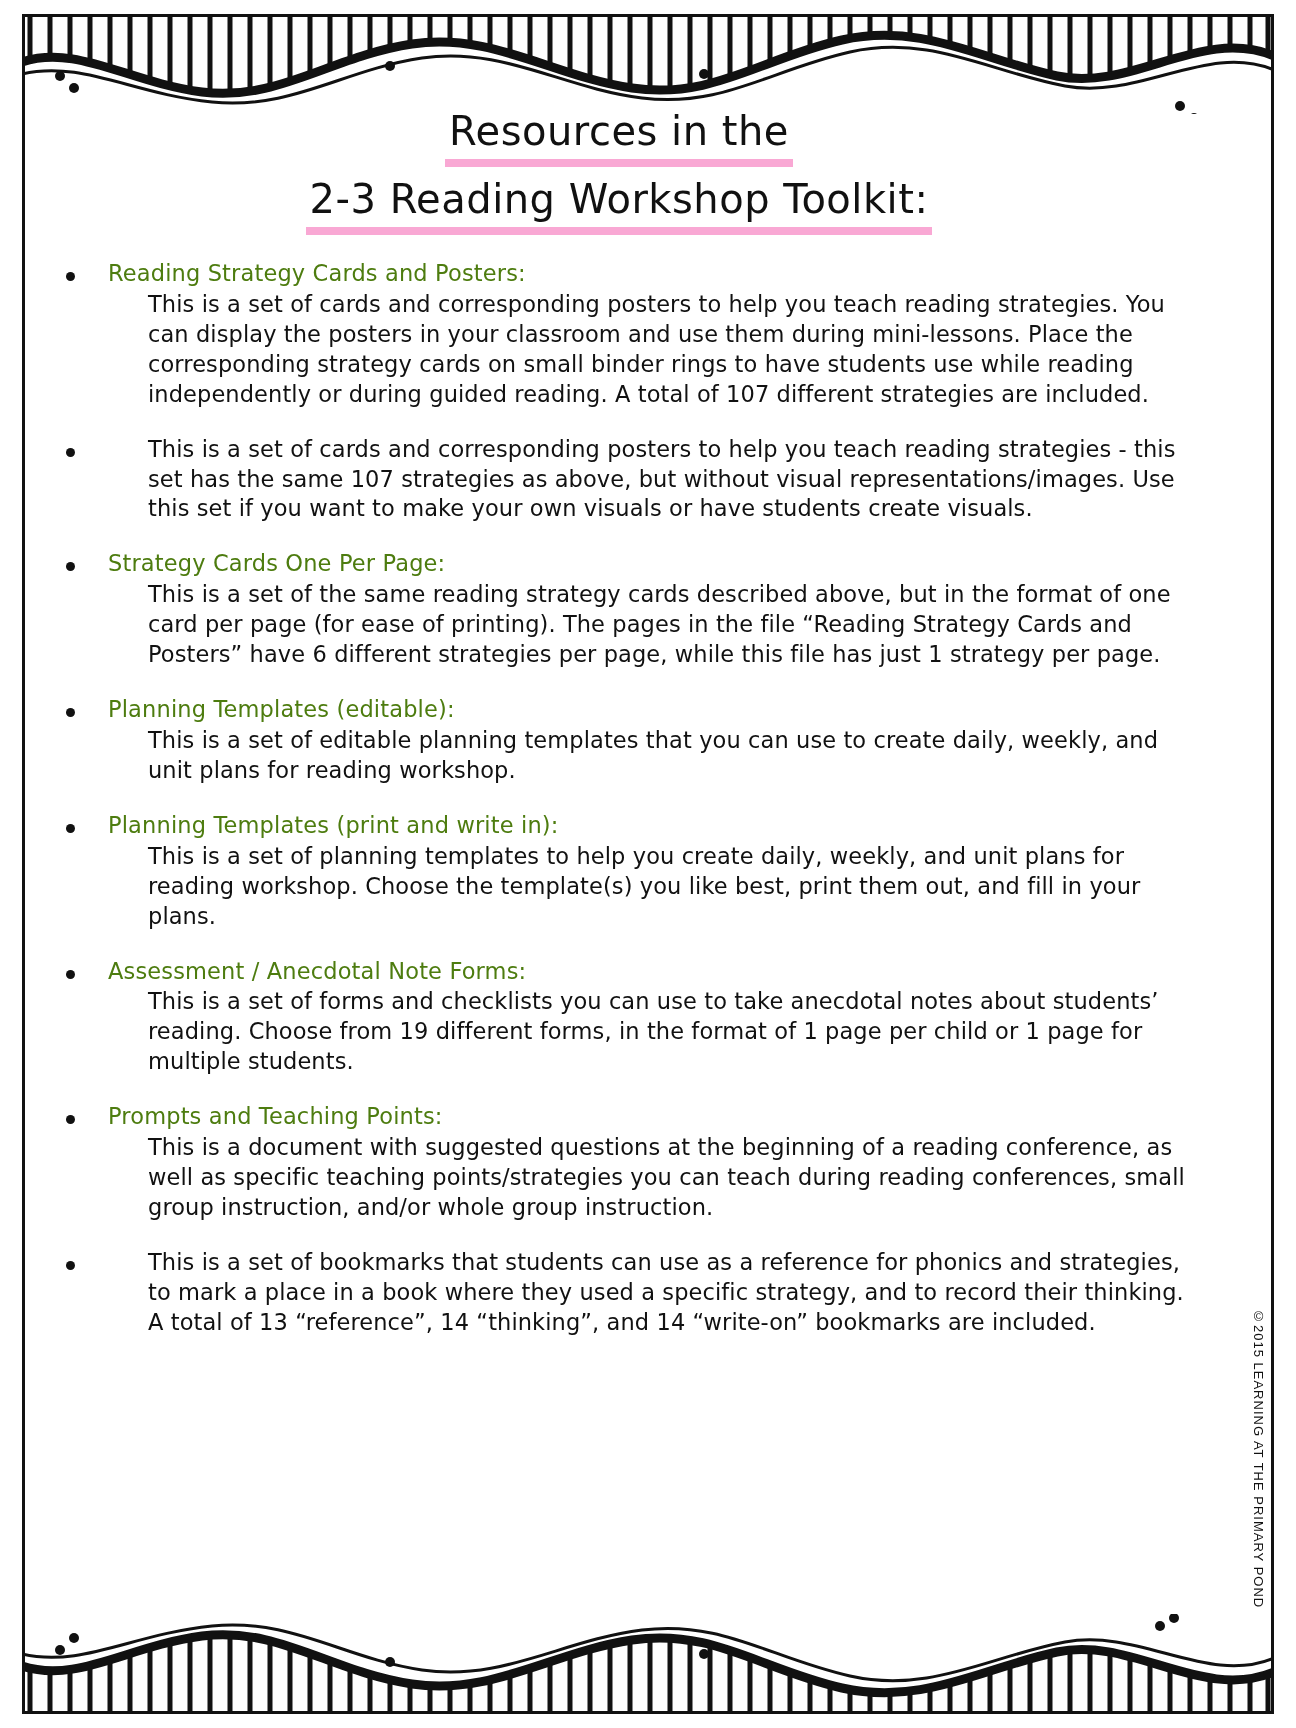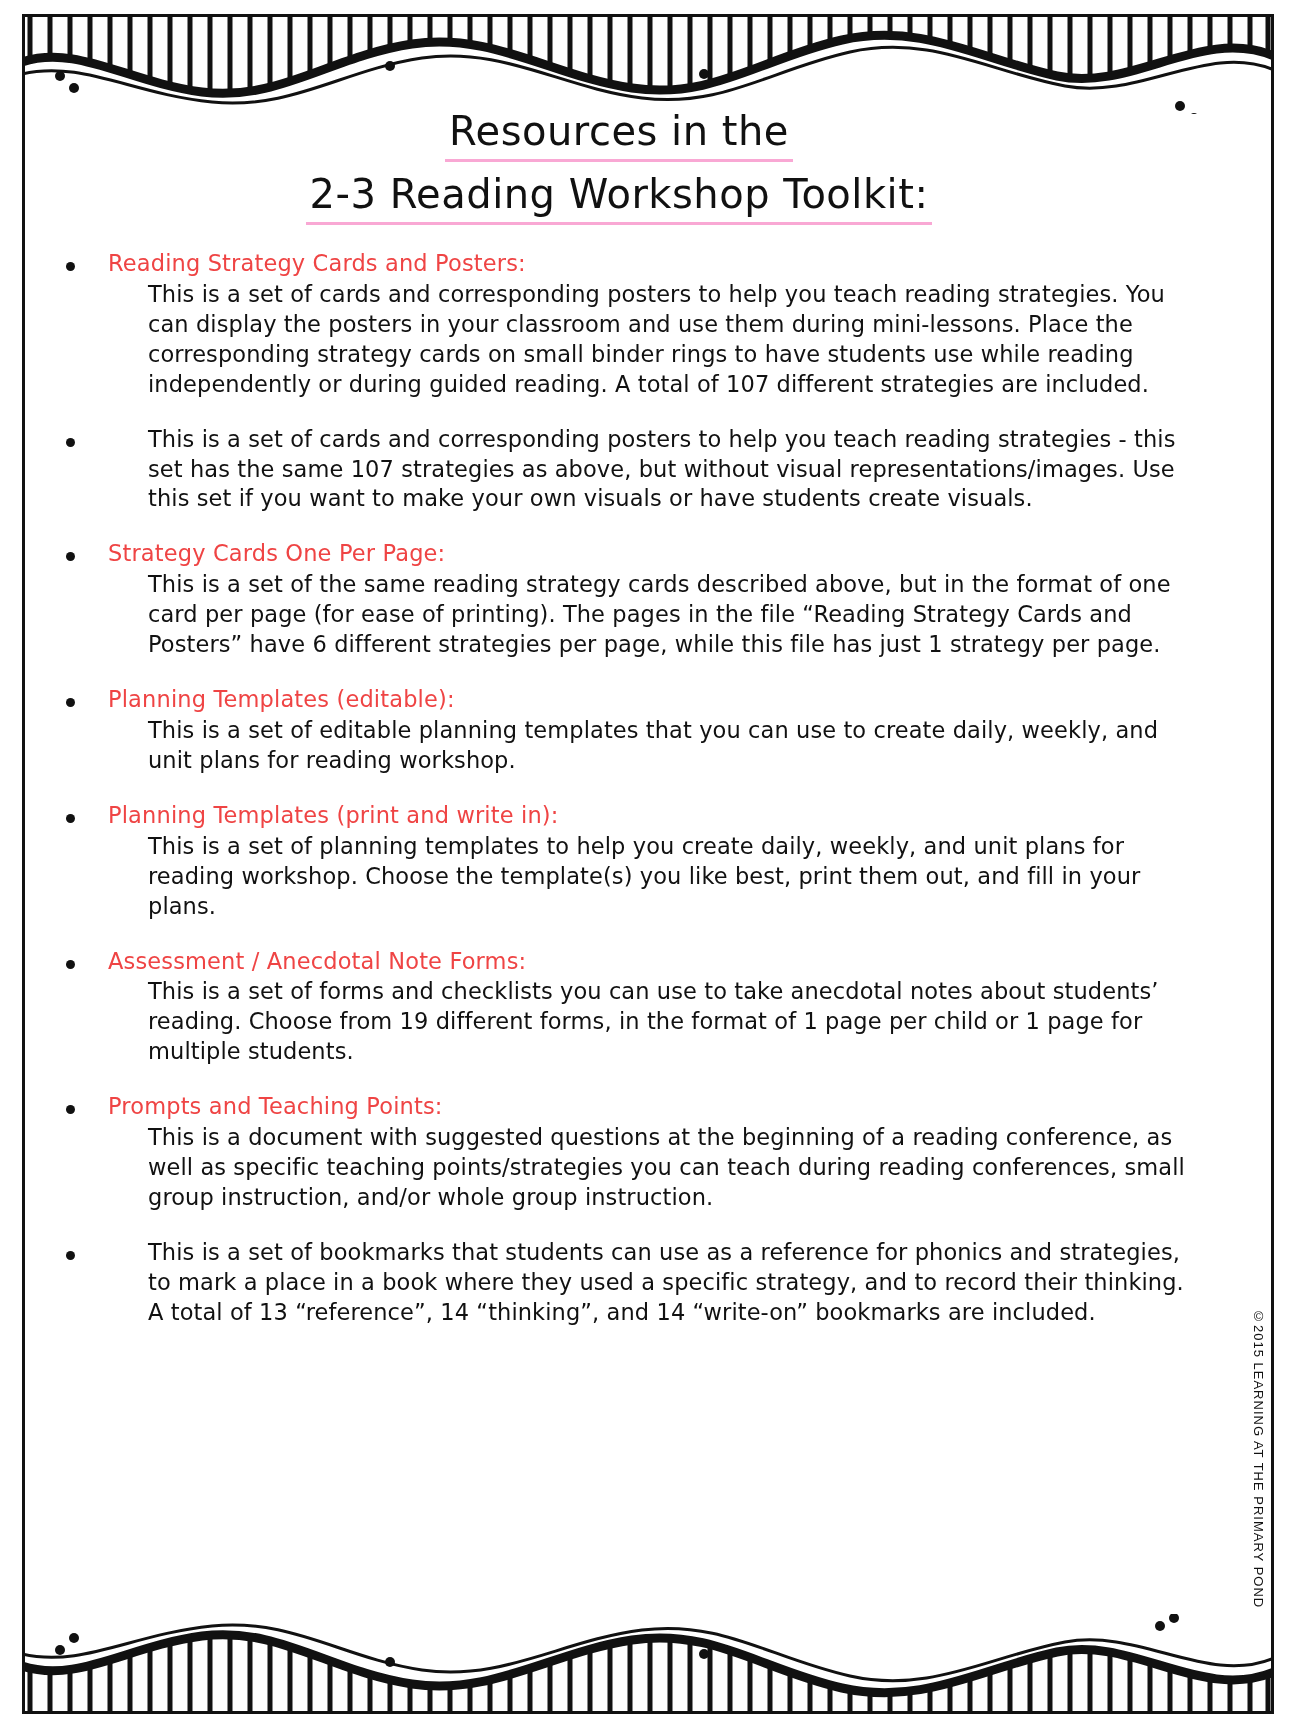--- a/index.html
+++ b/index.html
@@ -58,21 +58,21 @@
     margin: 0 0 18px 0;
   }
   .title-line {
     font-family: "DejaVu Sans", sans-serif;
     font-size: 40px;
     font-weight: 400;
     line-height: 1.30;
     letter-spacing: 0.5px;
     color: #111111;
     display: inline-block;
-    border-bottom: 3px solid #f9a8d4;
+    border-bottom: 8px solid #f9a8d4;
     padding: 0 4px 2px 4px;
     margin-bottom: 6px;
   }
   .title-line.second { font-size: 40px; }
 
   ul.bullets {
     list-style: none;
     margin: 14px 0 0 0;
     padding: 0;
   }
@@ -87,21 +87,21 @@
     top: 13px;
     width: 9px;
     height: 9px;
     background: #111111;
     border-radius: 50%;
   }
   .item-head {
     font-family: "DejaVu Sans", sans-serif;
     font-size: 22.5px;
     line-height: 1.33;
-    color: #ef4444;
+    color: #4d7c0f;
     letter-spacing: 0.15px;
     margin-bottom: 1px;
   }
   .item-body {
     font-family: "DejaVu Sans", sans-serif;
     font-size: 22.5px;
     line-height: 1.33;
     color: #111111;
     letter-spacing: 0.1px;
     margin-left: 40px;

